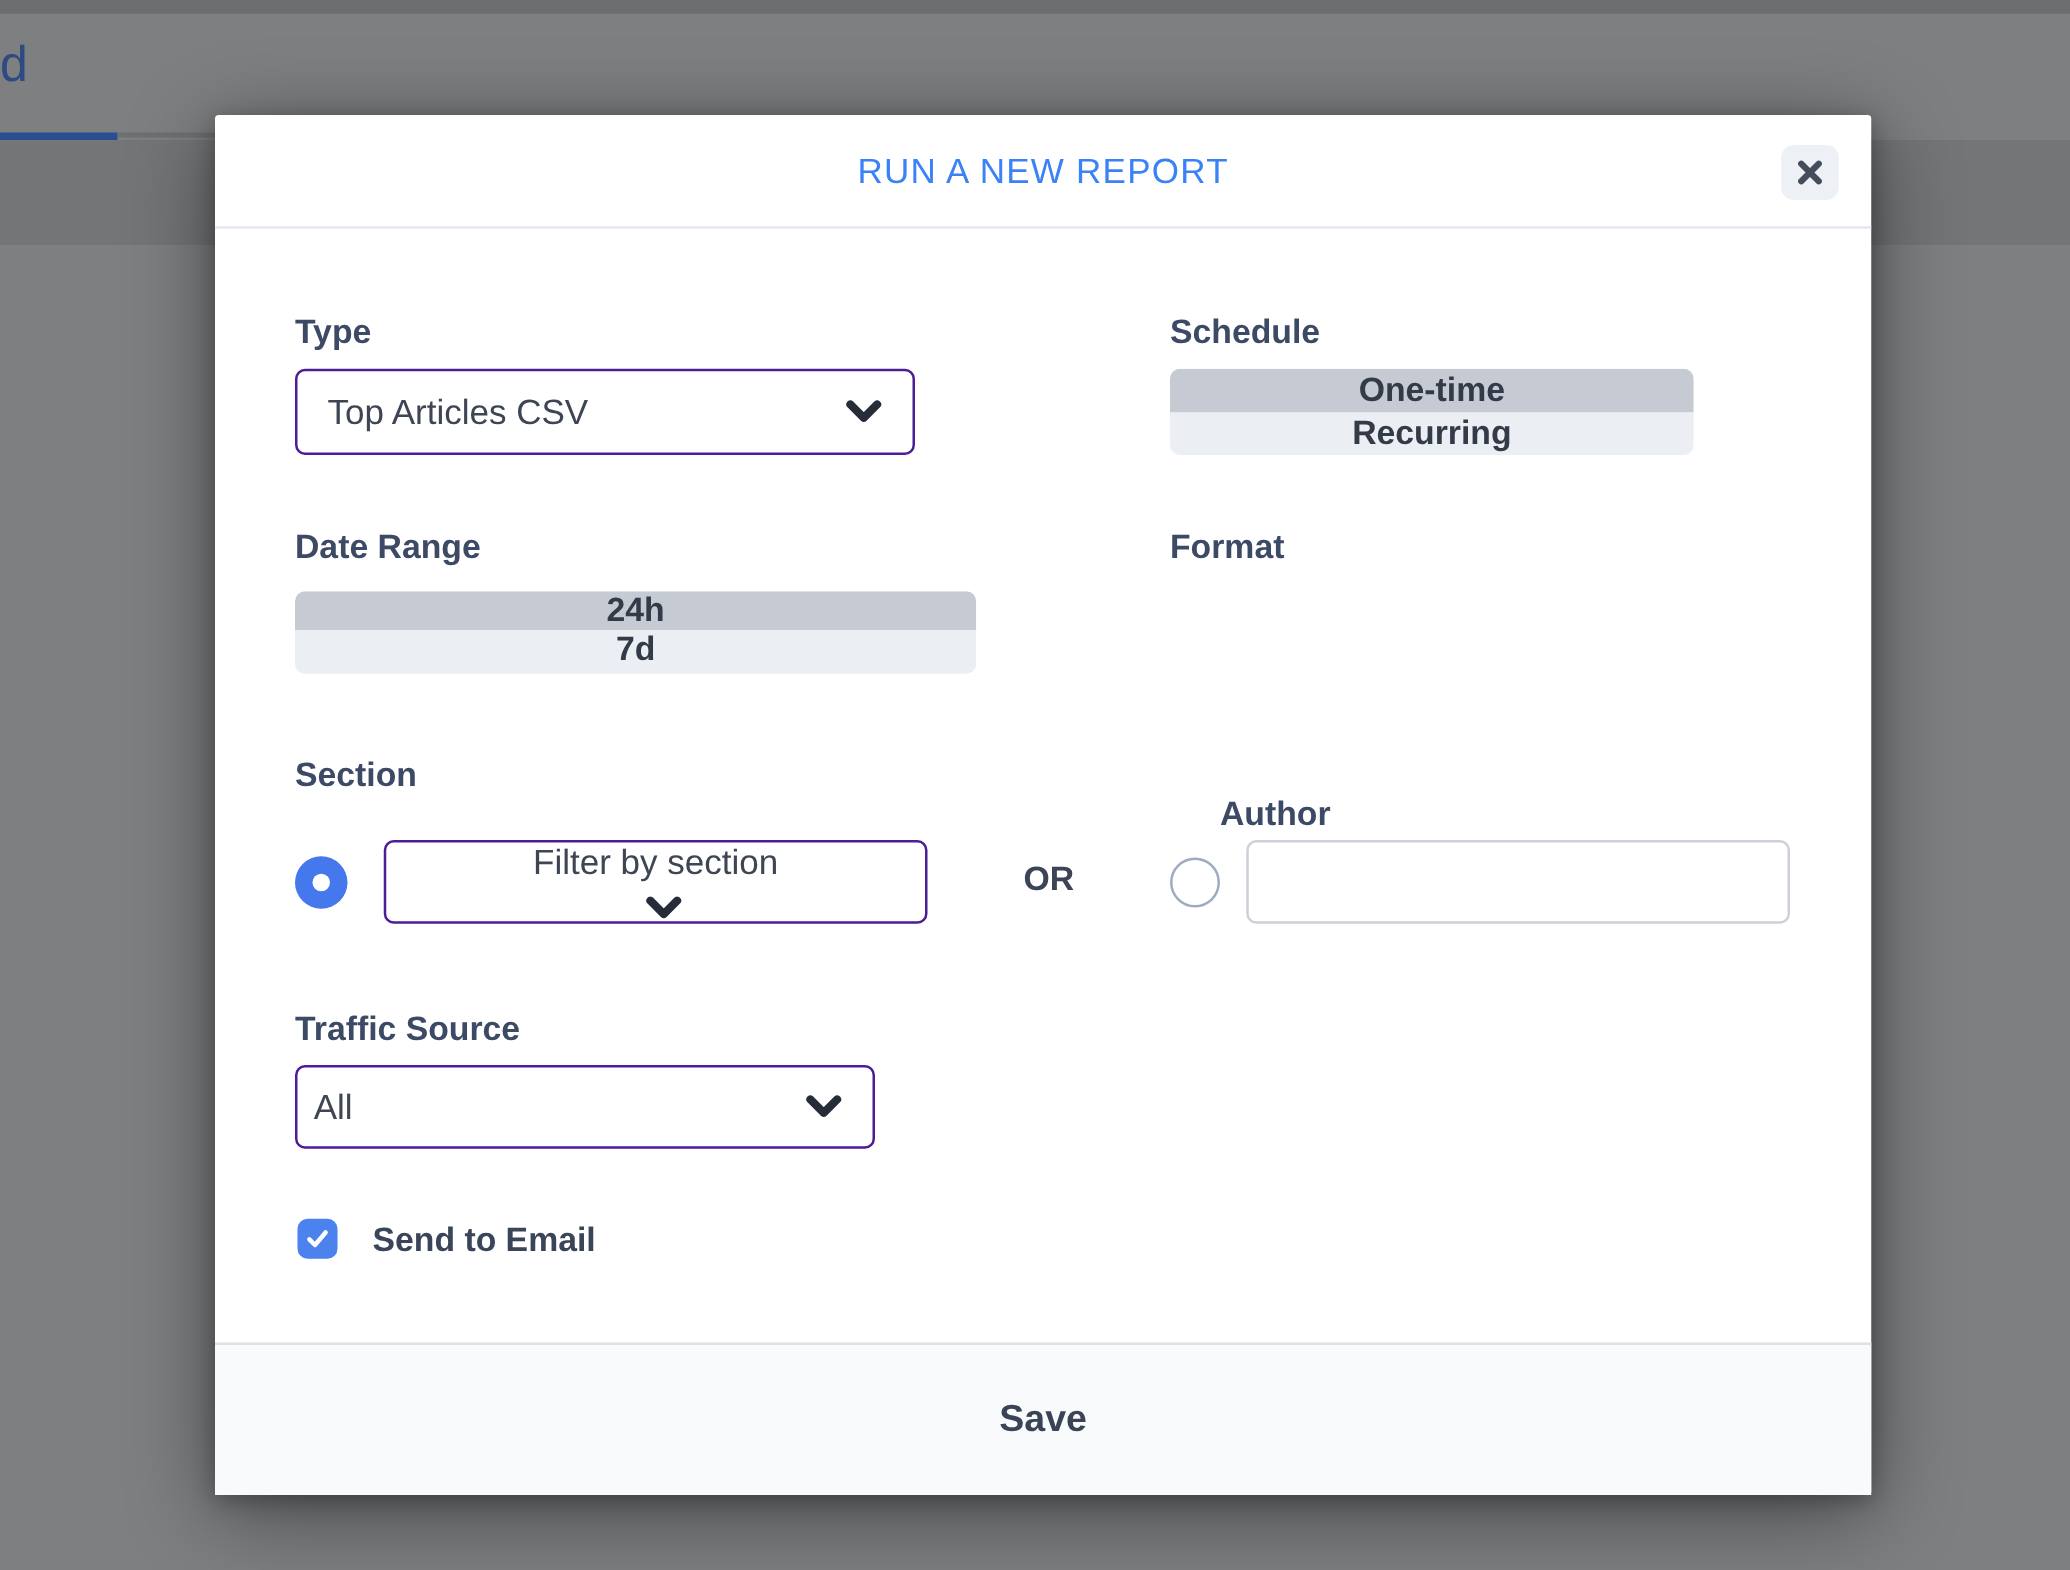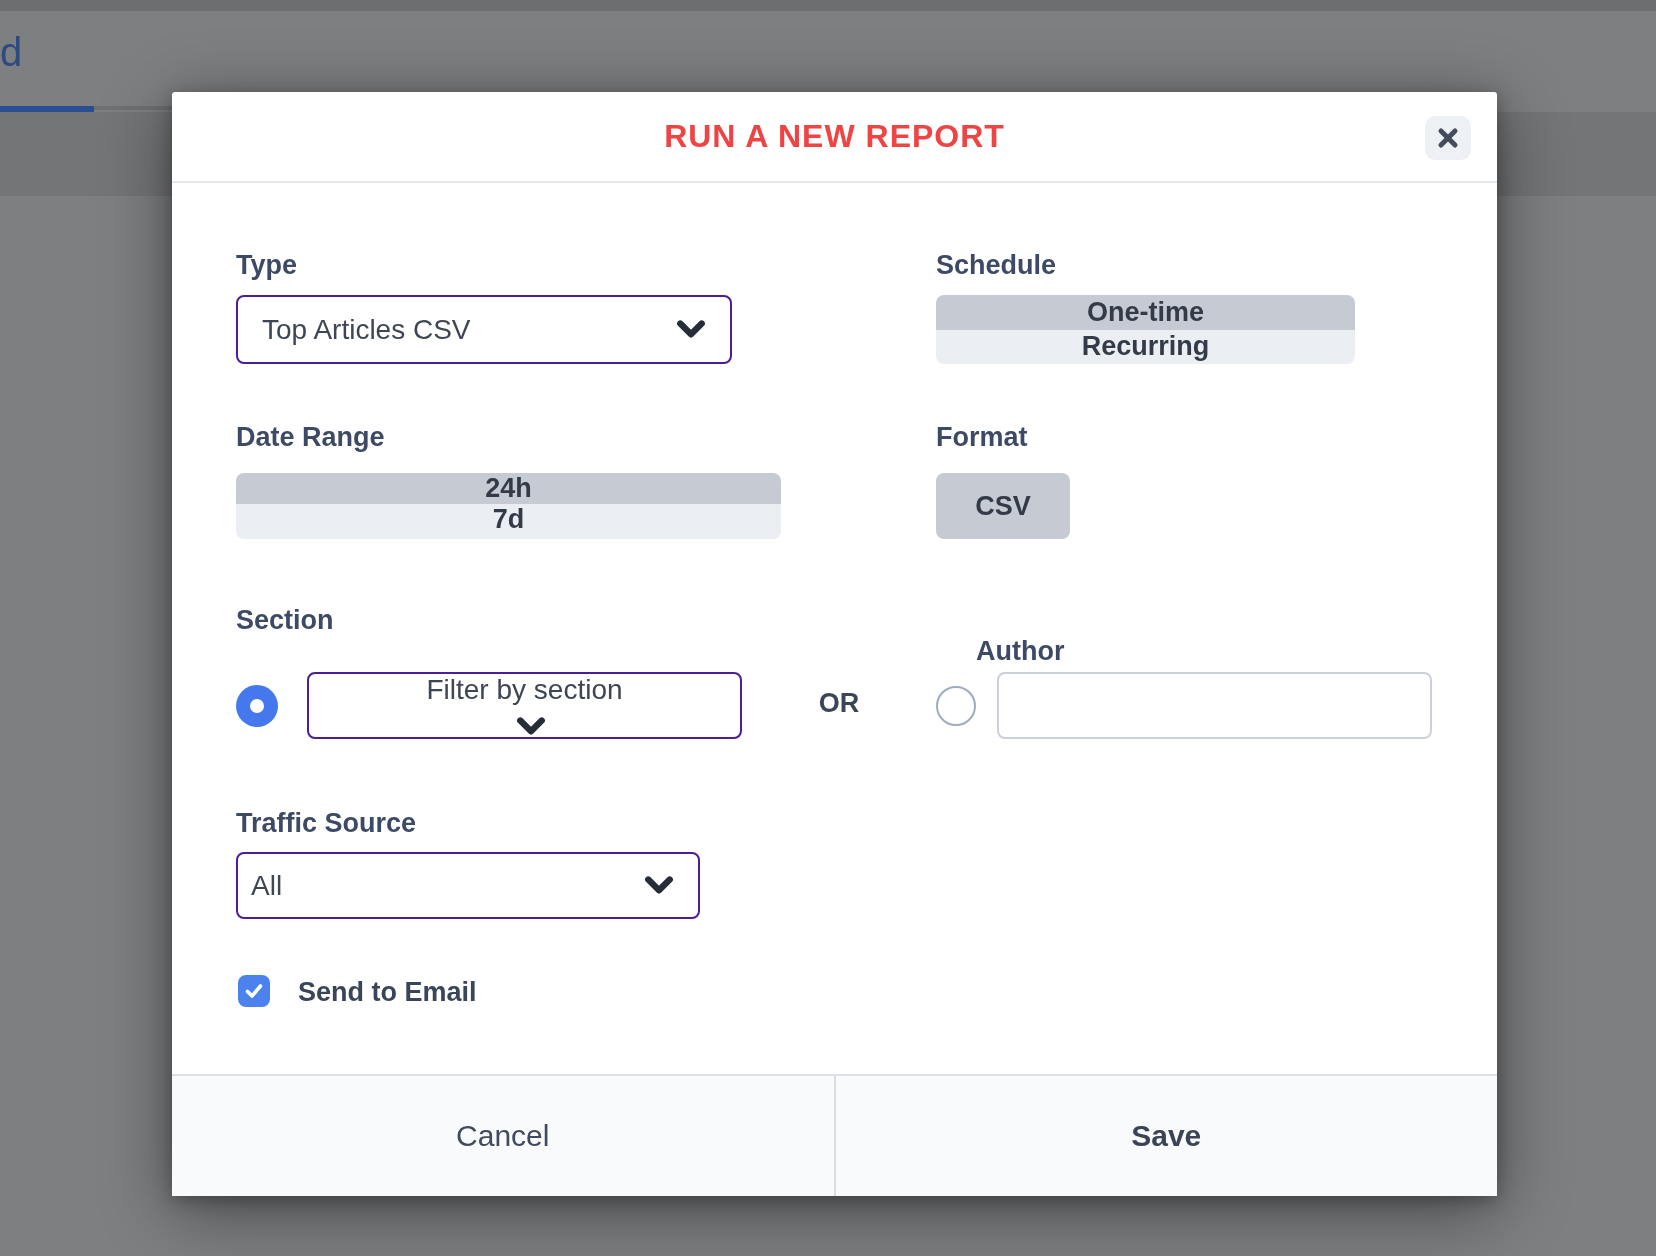--- a/index.html
+++ b/index.html
@@ -26,21 +26,21 @@
     position:absolute; left:172px; top:92px; width:1325px; height:1104px;
     background:#ffffff; border-radius:3px;
     box-shadow:0 14px 70px rgba(0,0,0,0.45), 0 4px 18px rgba(0,0,0,0.28);
   }
   .modal-header {
     position:absolute; left:0; top:0; width:100%; height:91px;
     display:flex; align-items:center; justify-content:center;
     border-bottom:2px solid #e5e9ef;
   }
   .modal-title {
-    font-size:32px; color:#ef4444; letter-spacing:1px; font-weight:700;
+    font-size:28px; color:#3b82f6; letter-spacing:1px; font-weight:400;
   }
   .close-btn {
     position:absolute; right:26px; top:24px; width:46px; height:44px;
     background:#edf0f4; border-radius:10px; border:none; cursor:pointer;
     display:flex; align-items:center; justify-content:center;
   }
 
   .field-label {
     position:absolute; font-size:27px; color:#3d4a66; font-weight:700;
   }
@@ -158,23 +158,20 @@
     </div>
 
     <div class="field-label" style="left:64px; top:330px;">Date Range</div>
     <div class="segmented" style="left:64px; top:381px; width:545px; height:66px;">
       <button class="segment selected">24h</button>
       <button class="segment">7d</button>
       <button class="segment">30d</button>
     </div>
 
     <div class="field-label" style="left:764px; top:330px;">Format</div>
-    <div class="segmented" style="left:764px; top:381px; width:134px; height:66px;">
-      <button class="segment selected">CSV</button>
-    </div>
 
     <div class="field-label" style="left:64px; top:513px;">Section</div>
     <div class="radio-selected" style="left:64px; top:593px;"></div>
     <div class="selectbox" style="left:135px; top:580px; width:435px; height:67px;flex-direction:column;">
       <span class="select-text">Filter by section</span>
       <span class="chev">
         <svg width="30" height="20" viewBox="0 0 28 18">
           <path d="M4 3 L14 13 L24 3" stroke="#262c38" stroke-width="6" stroke-linecap="round" stroke-linejoin="round" fill="none"></path>
         </svg>
       </span>
@@ -199,18 +196,17 @@
     <div class="checkbox">
       <span style="display:flex;">
         <svg width="22" height="22" viewBox="0 0 22 22">
           <path d="M4.5 11.5 L9 16 L17.5 6" stroke="#ffffff" stroke-width="3.6" stroke-linecap="round" stroke-linejoin="round" fill="none"></path>
         </svg>
       </span>
     </div>
     <div class="checkbox-label">Send to Email</div>
 
     <div class="modal-footer">
-      <button class="footer-btn cancel">Cancel</button>
       <button class="footer-btn save">Save</button>
     </div>
 
   </div>
 </div>
 
 </body></html>

